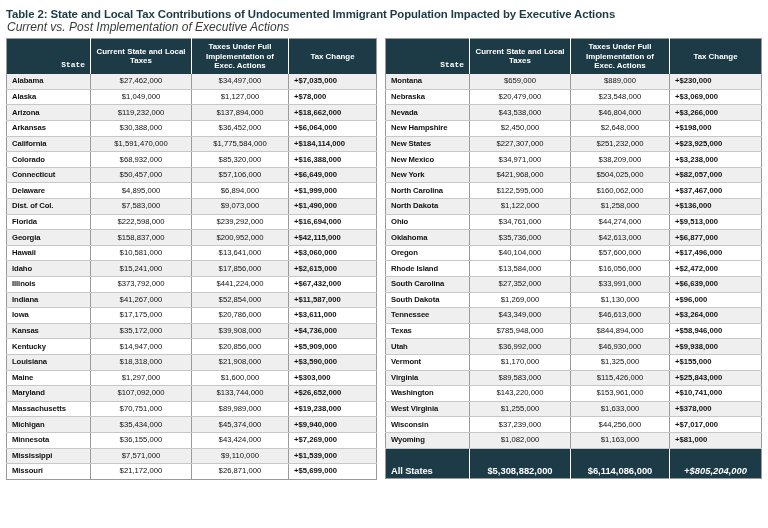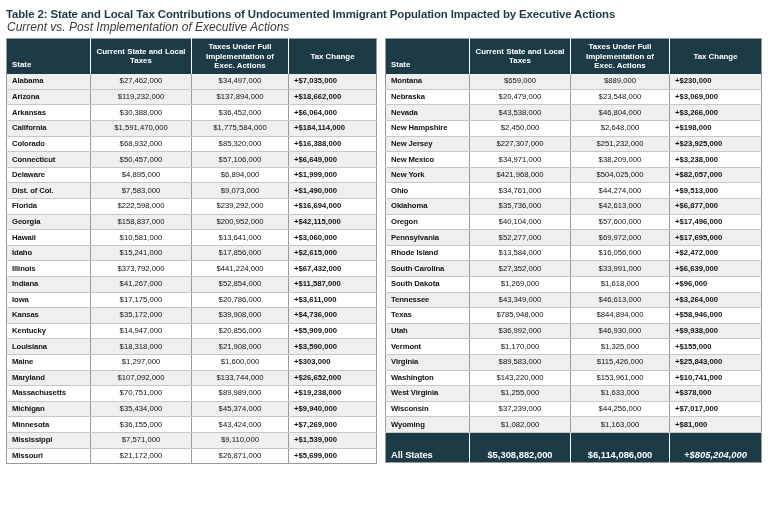--- a/index.html
+++ b/index.html
@@ -57,23 +57,24 @@
     font-size: 7.9px;
     font-weight: bold;
     padding: 3px 5px;
     border-right: 1px solid #ffffff;
     line-height: 9.6px;
     vertical-align: middle;
     box-sizing: border-box;
   }
   .tax-table thead th:last-child { border-right: none; margin-top: 8px; }
   .tax-table thead th.col-state {
-    text-align: left;
+    text-align: right;
     vertical-align: bottom;
     padding-bottom: 4px;
+    font-family: Liberation Mono, monospace;
   }
   .tax-table thead th.col-num { text-align: center; }
 
   .tax-table tbody td {
     font-size: 7.7px;
     color: #111111;
     border-right: 1px solid #9a9a9a;
     border-bottom: 1px solid #c7c7c7;
     padding: 1px 5px;
     height: 15.6px;
@@ -156,20 +157,26 @@
           <th class="col-num">Tax Change</th>
         </tr>
       </thead>
       <tbody id="left-body">
           <tr class="odd">
             <td class="state-cell">Alabama</td>
             <td class="num-cell">$27,462,000</td>
             <td class="num-cell">$34,497,000</td>
             <td class="change-cell">+$7,035,000</td>
           </tr>
+          <tr class="even">
+            <td class="state-cell">Alaska</td>
+            <td class="num-cell">$1,049,000</td>
+            <td class="num-cell">$1,127,000</td>
+            <td class="change-cell">+$78,000</td>
+          </tr>
           <tr class="odd">
             <td class="state-cell">Arizona</td>
             <td class="num-cell">$119,232,000</td>
             <td class="num-cell">$137,894,000</td>
             <td class="change-cell">+$18,662,000</td>
           </tr>
           <tr class="even">
             <td class="state-cell">Arkansas</td>
             <td class="num-cell">$30,388,000</td>
             <td class="num-cell">$36,452,000</td>
@@ -344,77 +351,83 @@
             <td class="num-cell">$46,804,000</td>
             <td class="change-cell">+$3,266,000</td>
           </tr>
           <tr class="even">
             <td class="state-cell">New Hampshire</td>
             <td class="num-cell">$2,450,000</td>
             <td class="num-cell">$2,648,000</td>
             <td class="change-cell">+$198,000</td>
           </tr>
           <tr class="odd">
-            <td class="state-cell">New Jersey</td>
+            <td class="state-cell">New States</td>
             <td class="num-cell">$227,307,000</td>
             <td class="num-cell">$251,232,000</td>
             <td class="change-cell">+$23,925,000</td>
           </tr>
           <tr class="even">
             <td class="state-cell">New Mexico</td>
             <td class="num-cell">$34,971,000</td>
             <td class="num-cell">$38,209,000</td>
             <td class="change-cell">+$3,238,000</td>
           </tr>
           <tr class="odd">
             <td class="state-cell">New York</td>
             <td class="num-cell">$421,968,000</td>
             <td class="num-cell">$504,025,000</td>
             <td class="change-cell">+$82,057,000</td>
           </tr>
           <tr class="even">
+            <td class="state-cell">North Carolina</td>
+            <td class="num-cell">$122,595,000</td>
+            <td class="num-cell">$160,062,000</td>
+            <td class="change-cell">+$37,467,000</td>
+          </tr>
+          <tr class="odd">
+            <td class="state-cell">North Dakota</td>
+            <td class="num-cell">$1,122,000</td>
+            <td class="num-cell">$1,258,000</td>
+            <td class="change-cell">+$136,000</td>
+          </tr>
+          <tr class="even">
             <td class="state-cell">Ohio</td>
             <td class="num-cell">$34,761,000</td>
             <td class="num-cell">$44,274,000</td>
             <td class="change-cell">+$9,513,000</td>
           </tr>
           <tr class="odd">
             <td class="state-cell">Oklahoma</td>
             <td class="num-cell">$35,736,000</td>
             <td class="num-cell">$42,613,000</td>
             <td class="change-cell">+$6,877,000</td>
           </tr>
           <tr class="even">
             <td class="state-cell">Oregon</td>
             <td class="num-cell">$40,104,000</td>
             <td class="num-cell">$57,600,000</td>
             <td class="change-cell">+$17,496,000</td>
           </tr>
-          <tr class="odd">
-            <td class="state-cell">Pennsylvania</td>
-            <td class="num-cell">$52,277,000</td>
-            <td class="num-cell">$69,972,000</td>
-            <td class="change-cell">+$17,695,000</td>
-          </tr>
           <tr class="even">
             <td class="state-cell">Rhode Island</td>
             <td class="num-cell">$13,584,000</td>
             <td class="num-cell">$16,056,000</td>
             <td class="change-cell">+$2,472,000</td>
           </tr>
           <tr class="odd">
             <td class="state-cell">South Carolina</td>
             <td class="num-cell">$27,352,000</td>
             <td class="num-cell">$33,991,000</td>
             <td class="change-cell">+$6,639,000</td>
           </tr>
           <tr class="even">
             <td class="state-cell">South Dakota</td>
             <td class="num-cell">$1,269,000</td>
-            <td class="num-cell">$1,618,000</td>
+            <td class="num-cell">$1,130,000</td>
             <td class="change-cell">+$96,000</td>
           </tr>
           <tr class="odd">
             <td class="state-cell">Tennessee</td>
             <td class="num-cell">$43,349,000</td>
             <td class="num-cell">$46,613,000</td>
             <td class="change-cell">+$3,264,000</td>
           </tr>
           <tr class="even">
             <td class="state-cell">Texas</td>

